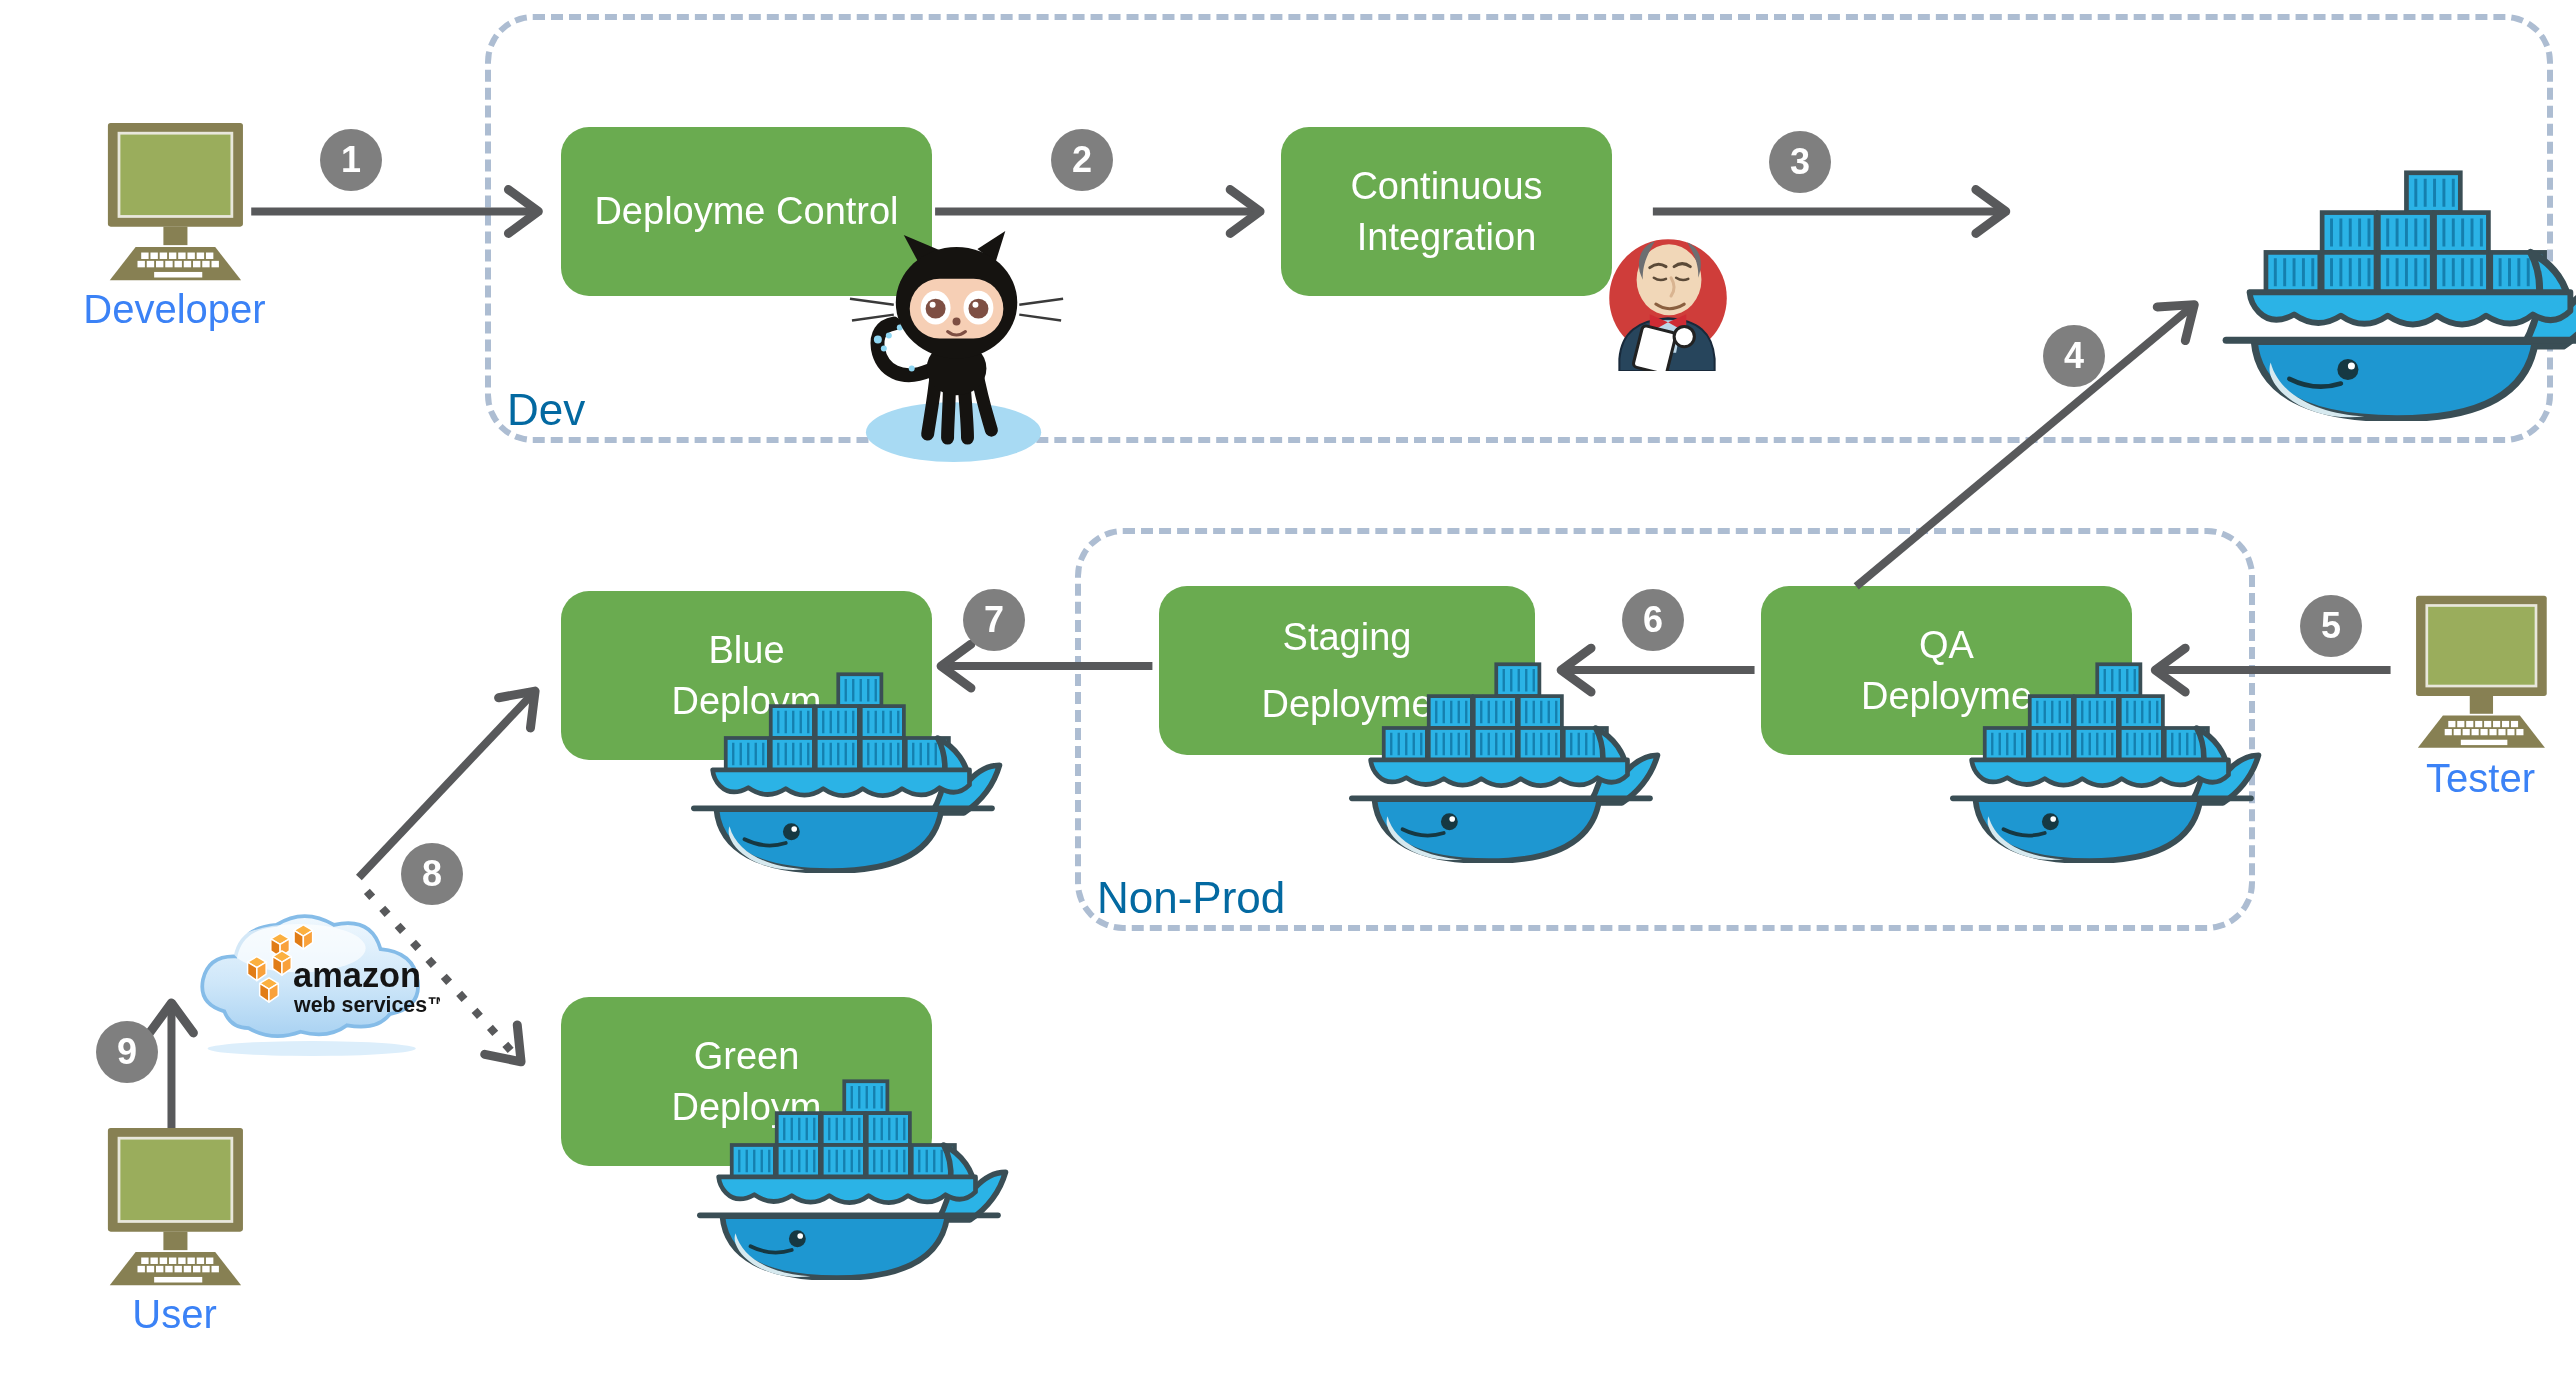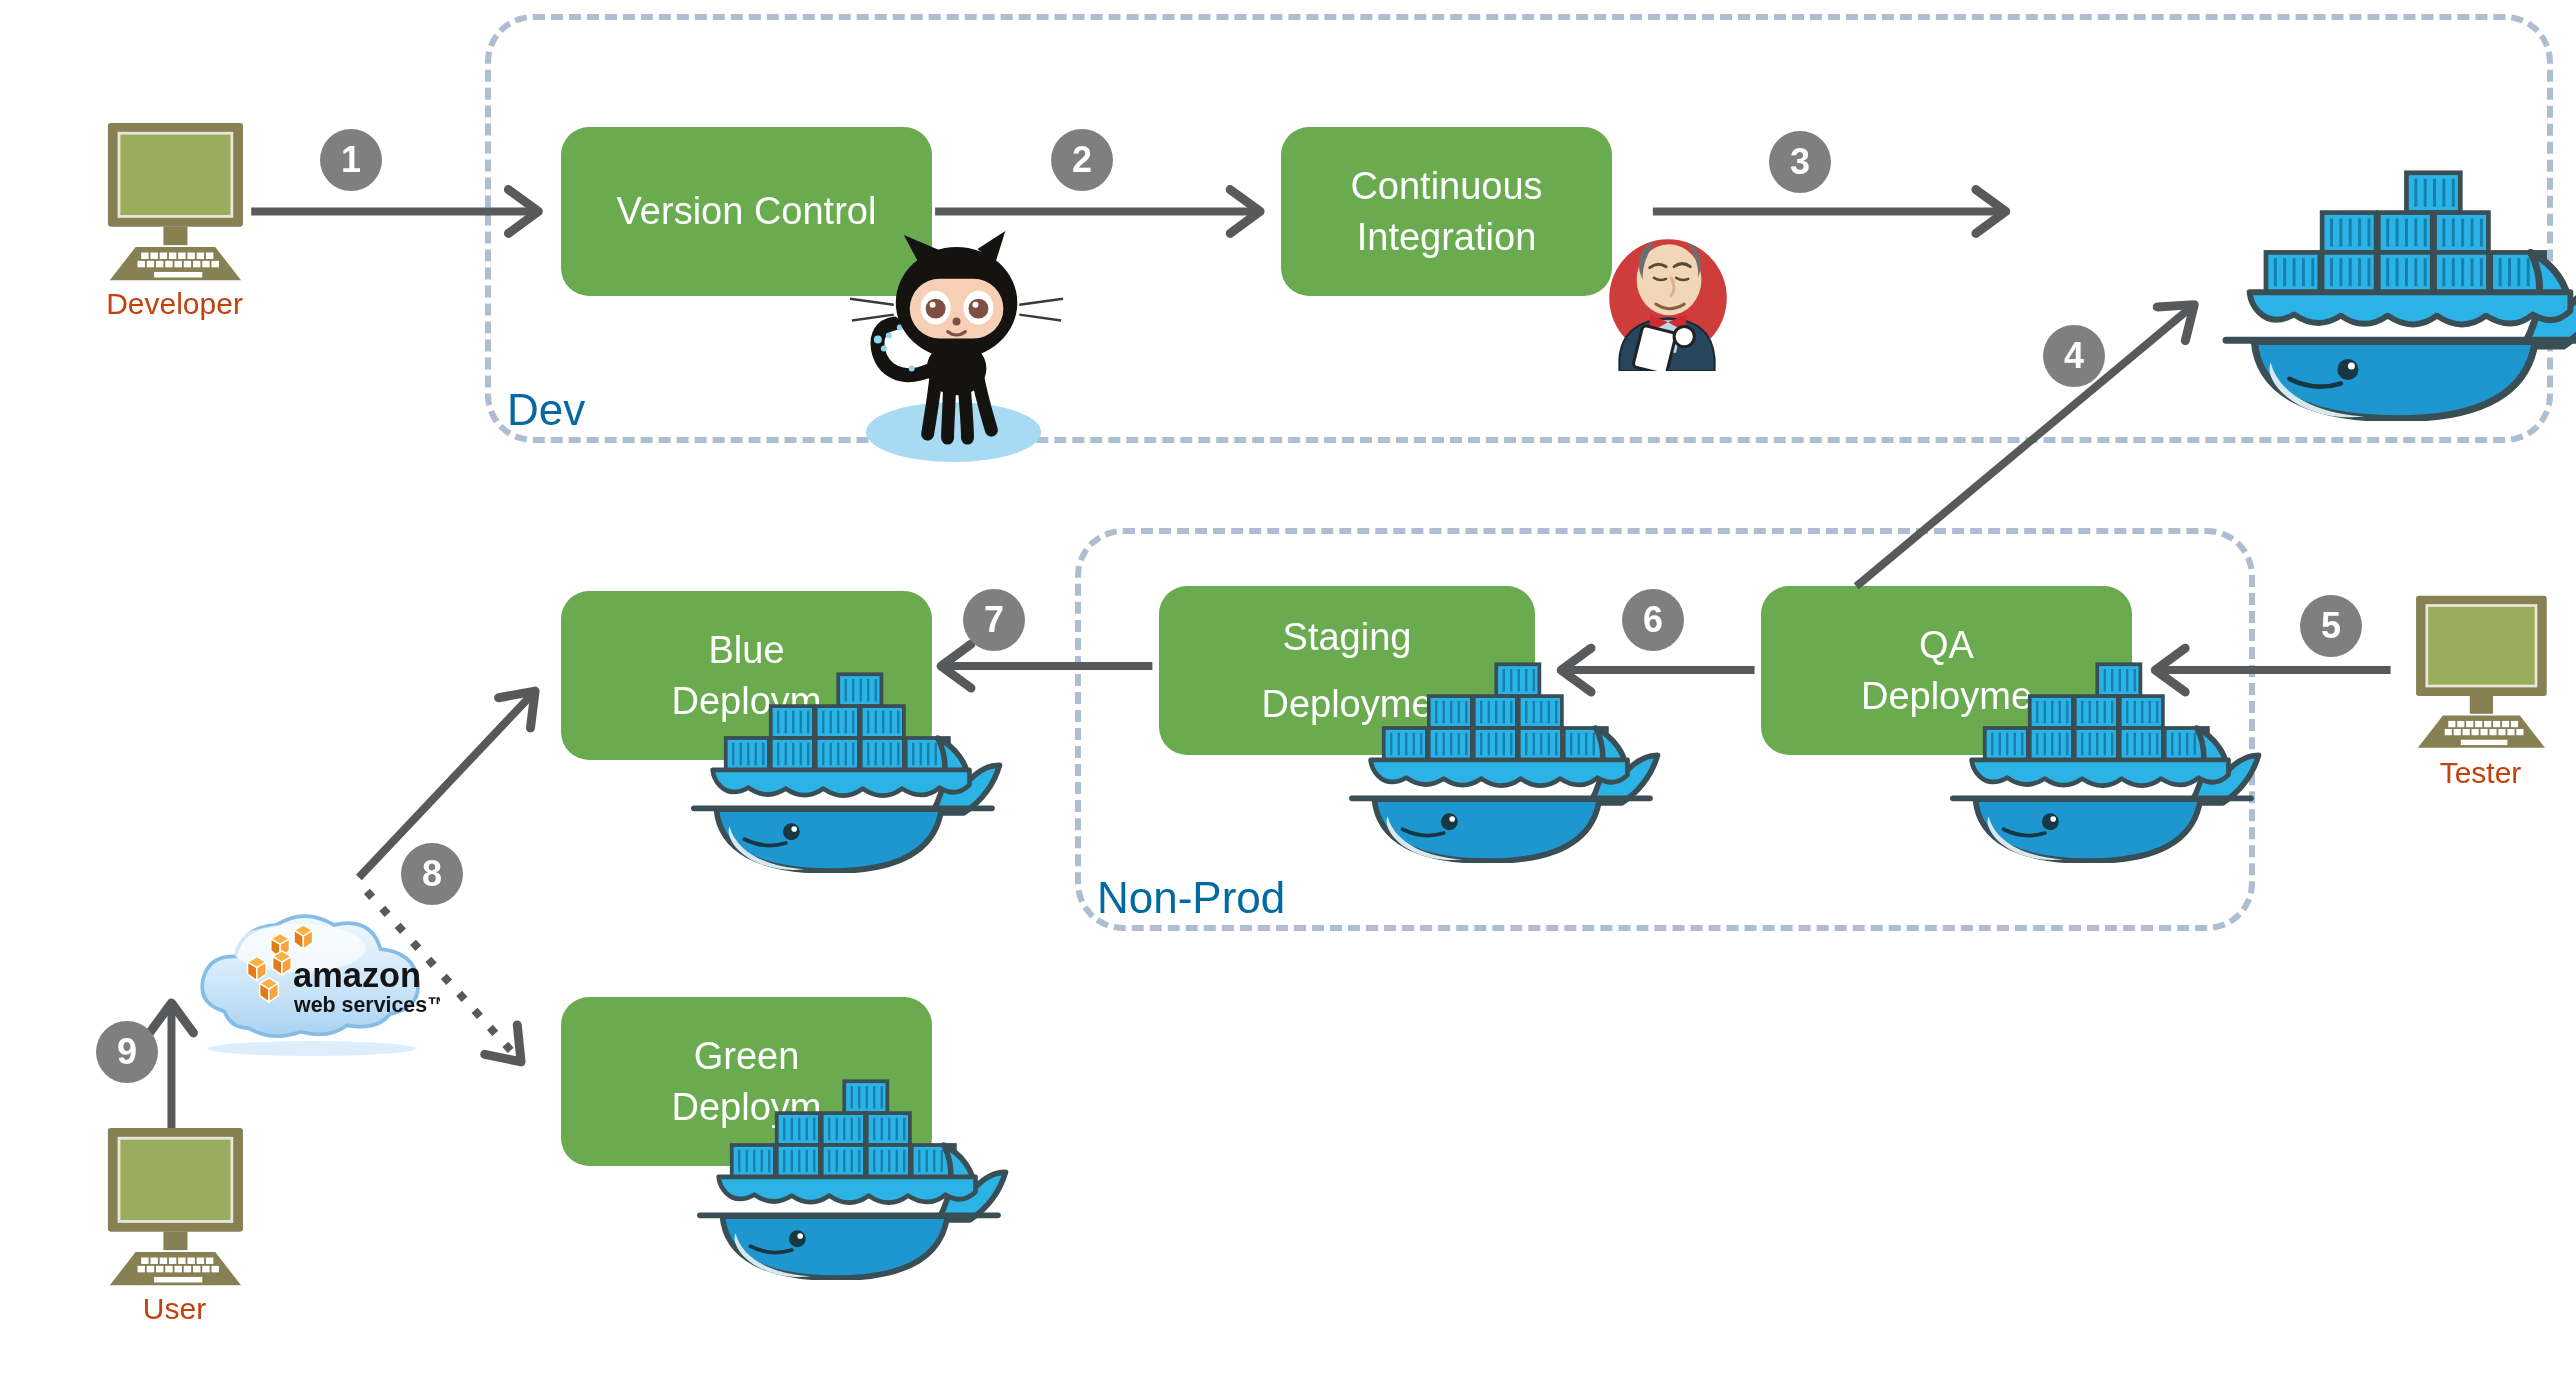--- a/index.html
+++ b/index.html
@@ -10,21 +10,21 @@
   .group-label{position:absolute;left:16px;bottom:2px;font-size:44px;color:#0369a1;}
 
   .node{position:absolute;background:#6aab50;border-radius:28px;color:#ffffff;
         display:flex;flex-direction:column;align-items:center;justify-content:center;
         font-size:38px;line-height:1.32;text-align:center;}
 
   .badge{position:absolute;width:62px;height:62px;border-radius:50%;background:#7f7f7f;
          color:#ffffff;font-weight:bold;font-size:36px;display:flex;align-items:center;
          justify-content:center;z-index:40;}
 
-  .actor-label{position:absolute;font-size:30px;color:#c2410c;text-align:center;z-index:30;}
+  .actor-label{position:absolute;font-size:40px;color:#3b82f6;text-align:center;z-index:30;}
   .icon{position:absolute;z-index:25;}
   #arrows{position:absolute;left:0;top:0;z-index:20;pointer-events:none;}
   .flow{stroke:#58595b;stroke-width:8;fill:none;}
   .flow-dotted{stroke:#58595b;stroke-width:8;fill:none;stroke-dasharray:8 15;}
   .node,.group{z-index:10;}
 </style>
 </head>
 <body>
 
 <div id="canvas">
@@ -95,21 +95,21 @@
   </svg>
 
   <div class="group" style="left:485px;top:14px;width:2056px;height:417px;">
     <span class="group-label">Dev</span>
   </div>
   <div class="group" style="left:1075px;top:528px;width:1168px;height:391px;">
     <span class="group-label">Non-Prod</span>
   </div>
 
   <div class="node" style="left:561px;top:127px;width:371px;height:169px;">
-    <div>Version Control</div>
+    <div>Deployme Control</div>
   </div>
   <div class="node" style="left:1281px;top:127px;width:331px;height:169px;">
     <div>Continuous</div>
     <div>Integration</div>
   </div>
   <div class="node" style="left:1159px;top:586px;width:376px;height:169px;gap:16px;">
     <div>Staging</div>
     <div>Deployme</div>
   </div>
   <div class="node" style="left:1761px;top:586px;width:371px;height:169px;justify-content:center;">

